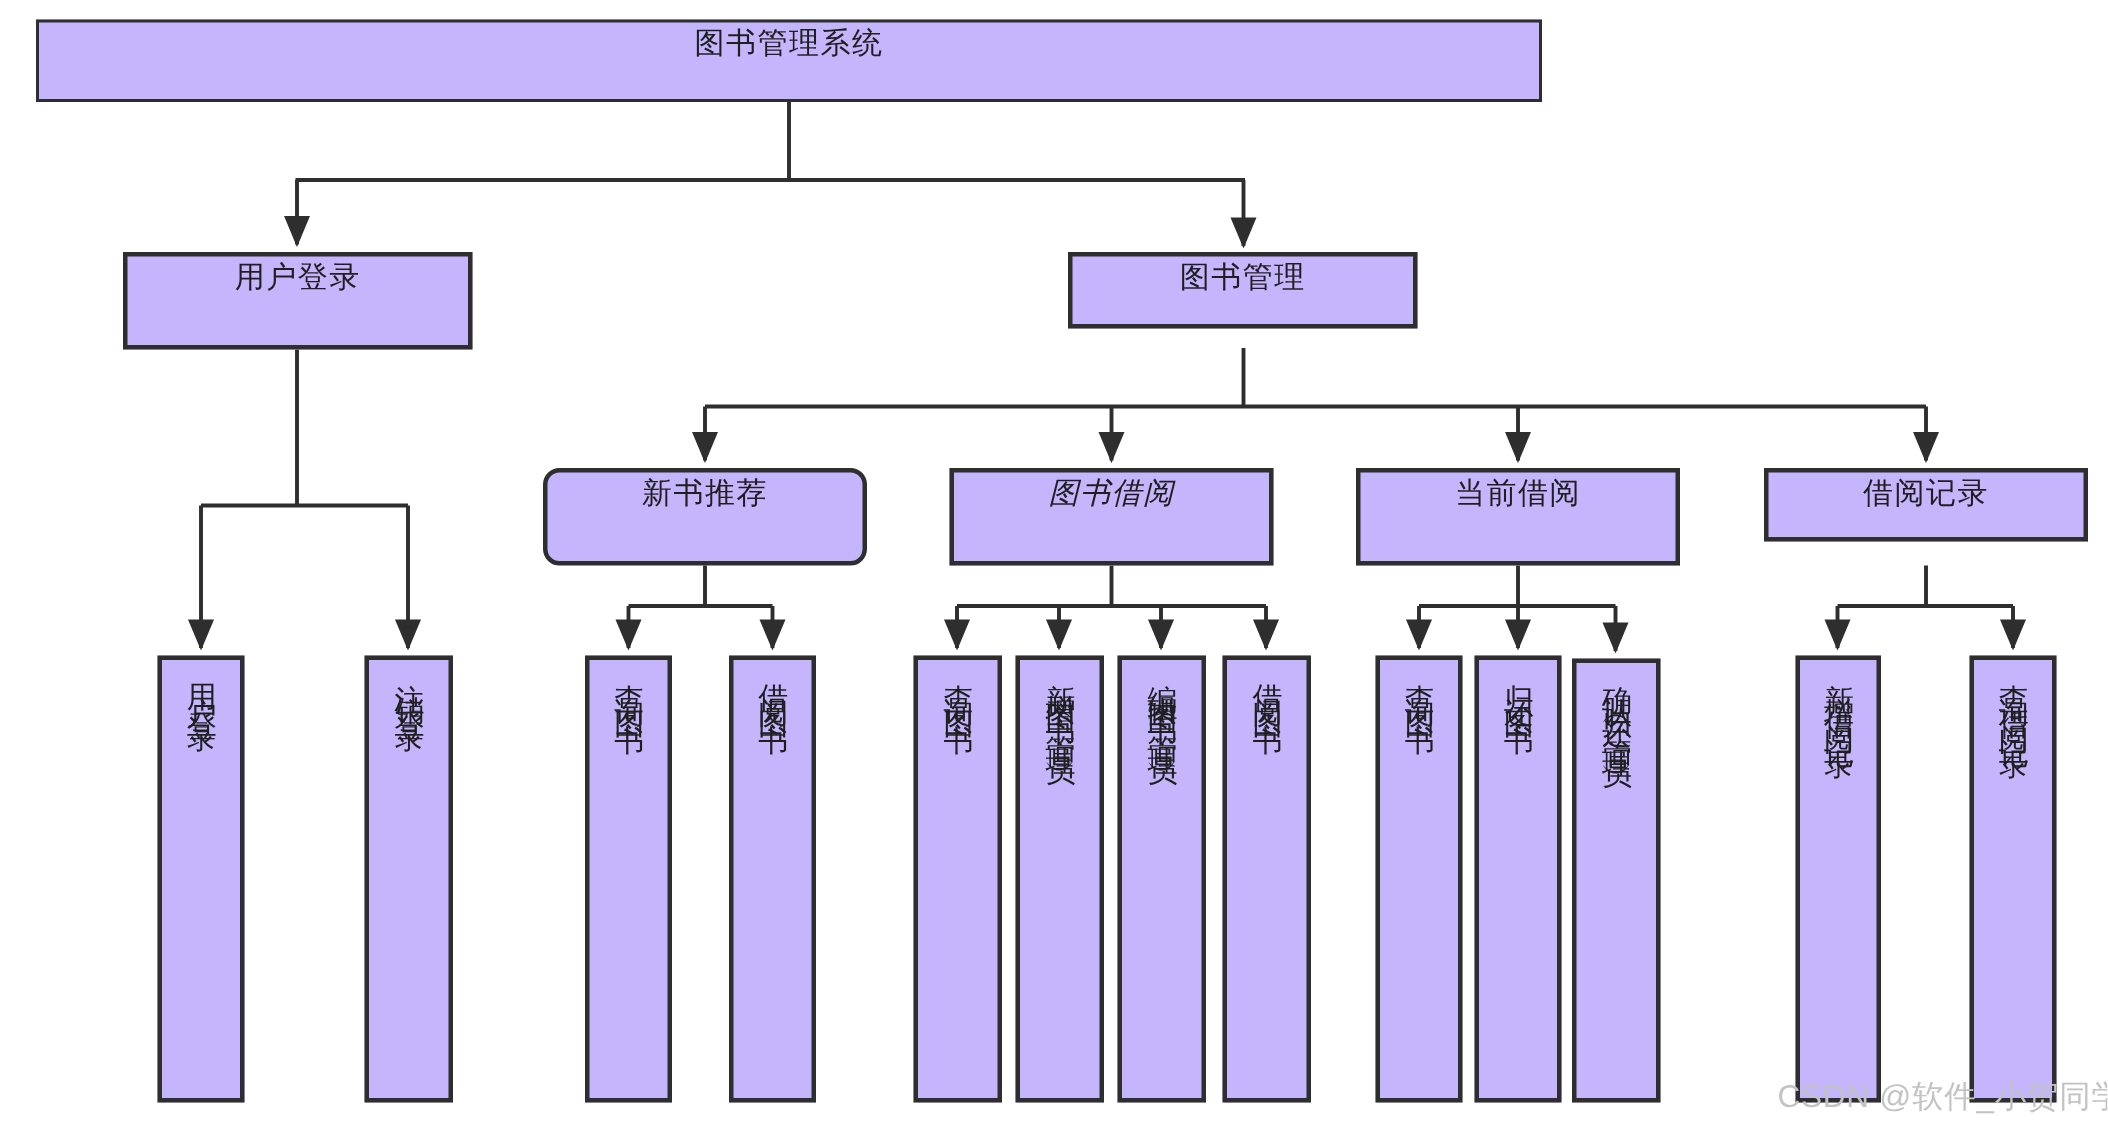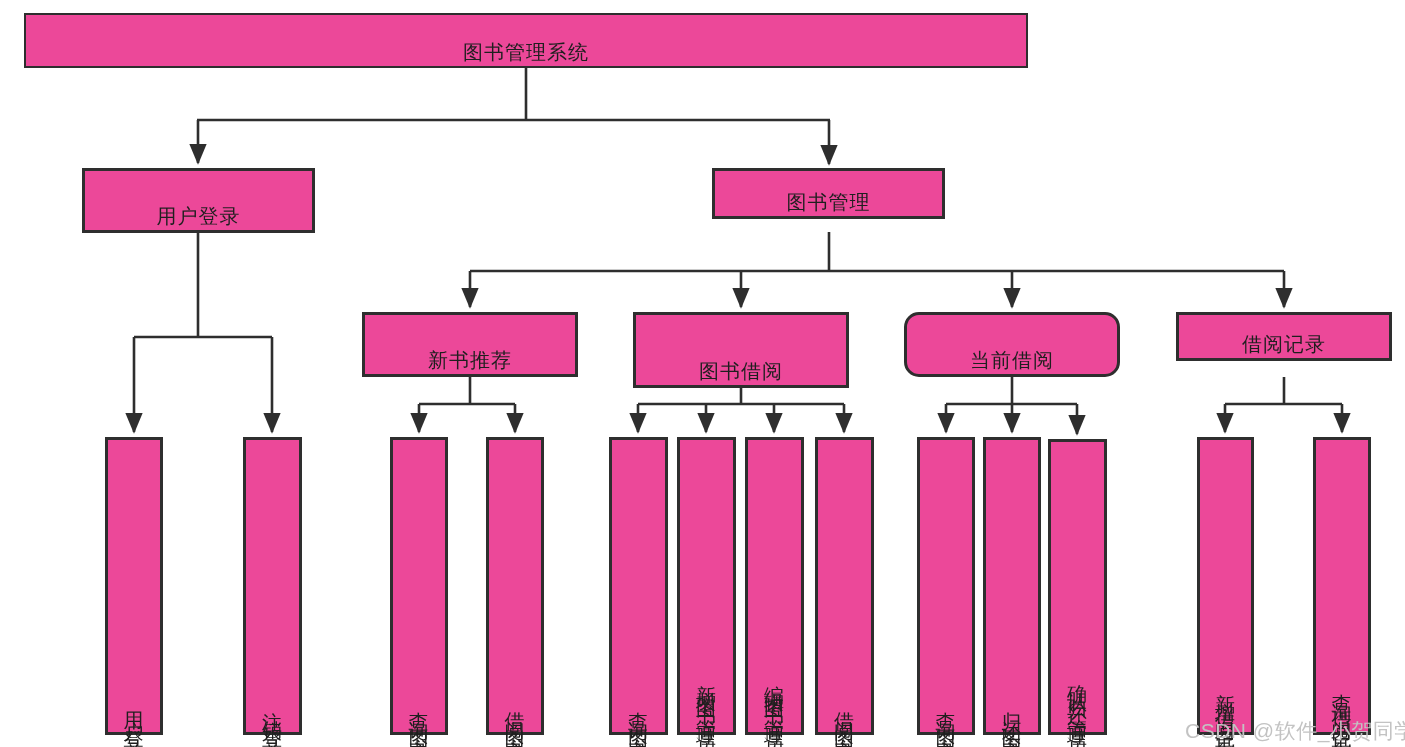--- a/index.html
+++ b/index.html
@@ -24,24 +24,24 @@
     width: 1405px; height: 747px;
   }
   svg.connectors path.ln {
     fill: none;
     stroke: var(--line);
     stroke-width: 2.6;
   }
   .node {
     position: absolute;
     box-sizing: border-box;
-    background: #ec4899;
+    background: #c4b5fd;
     border: 3px solid var(--line);
     display: flex;
-    align-items: flex-end;
+    align-items: flex-start;
     justify-content: center;
   }
   .node.root { border-width: 2px; }
   .node.h span {
     font-size: 20px;
     letter-spacing: 1px;
     white-space: nowrap;
   }
   .node.v span {
     writing-mode: vertical-rl;
@@ -118,27 +118,27 @@
     <span>图书管理系统</span>
   </div>
 
   <div class="node h" style="left:82px; top:168px; width:233px; height:65px;">
     <span>用户登录</span>
   </div>
   <div class="node h" style="left:712px; top:168px; width:233px; height:51px;">
     <span>图书管理</span>
   </div>
 
-  <div class="node h" style="left:362px; top:312px; width:216px; height:65px;">
+  <div class="node h" style="left:362px; top:312px; width:216px; height:65px;border-radius:11px;">
     <span>新书推荐</span>
   </div>
-  <div class="node h" style="left:633px; top:312px; width:216px; height:76px;">
+  <div class="node h" style="left:633px; top:312px; width:216px; height:65px;font-style:italic;">
     <span>图书借阅</span>
   </div>
-  <div class="node h" style="left:904px; top:312px; width:216px; height:65px;border-radius:15px;">
+  <div class="node h" style="left:904px; top:312px; width:216px; height:65px;">
     <span>当前借阅</span>
   </div>
   <div class="node h" style="left:1176px; top:312px; width:216px; height:49px;">
     <span>借阅记录</span>
   </div>
 
   <div class="node v" style="left:105px; top:437px; width:58px; height:298px;">
     <span>用户登录</span>
   </div>
   <div class="node v" style="left:243px; top:437px; width:59px; height:298px;">

